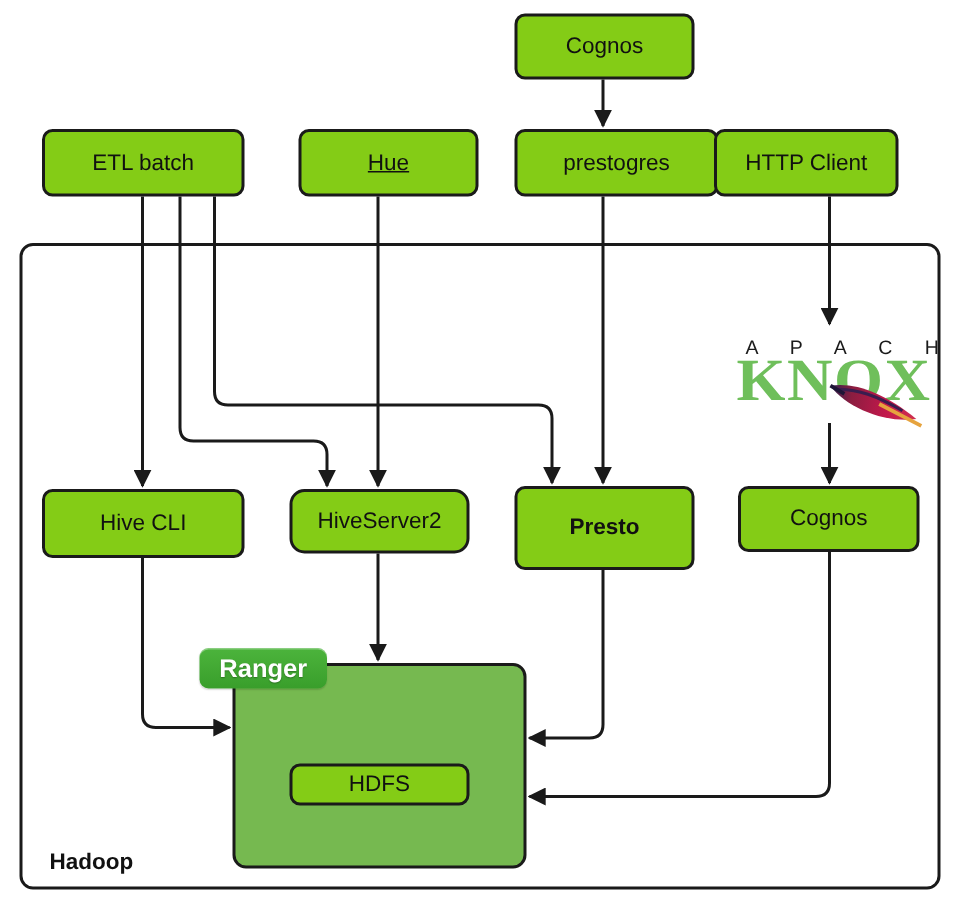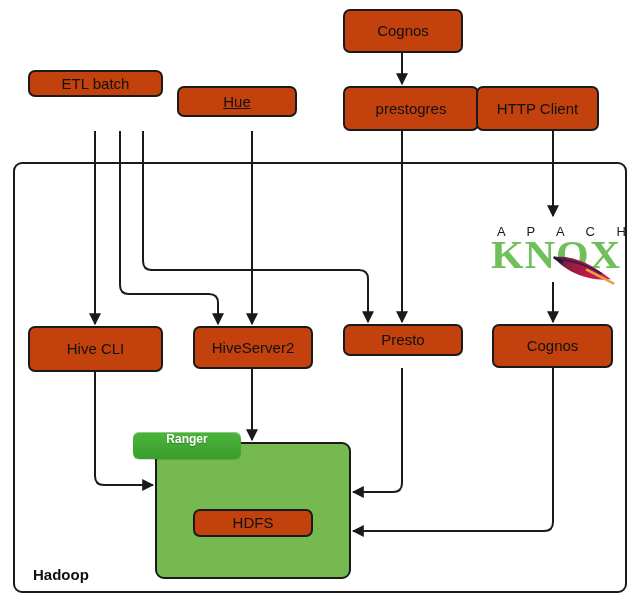--- a/index.html
+++ b/index.html
@@ -14,38 +14,38 @@
 
   
   #green-zone{position:absolute;left:155px;top:442px;width:196px;height:137px;
          background:var(--green-box,#76b950);border:2px solid var(--line,#1a1a1a);border-radius:9px;}
 
   
   #edges{position:absolute;left:0;top:0;width:640px;height:603px;pointer-events:none;}
   .edge{fill:none;stroke:var(--line,#1a1a1a);stroke-width:2;}
 
   
-  .node{position:absolute;background:#c2410c;border:2px solid var(--line,#1a1a1a);border-radius:7px;
+  .node{position:absolute;background:#84cc16;border:2px solid var(--line,#1a1a1a);border-radius:7px;
         display:flex;flex-direction:column;align-items:center;justify-content:center;
         font-size:15px;line-height:1.3;text-align:right;}
   .node-cognos      {left:343px;top:9px;  width:120px;height:44px;}
-  .node-etl-batch   {left:28px; top:70px; width:135px;height:27px;}
-  .node-hue         {left:177px;top:86px; width:120px;height:31px;text-decoration:underline;}
+  .node-etl-batch   {left:28px; top:86px; width:135px;height:45px;}
+  .node-hue         {left:199px;top:86px; width:120px;height:45px;text-decoration:underline;}
   .node-prestogres  {left:343px;top:86px; width:136px;height:45px;}
   .node-http-client {left:476px;top:86px; width:123px;height:45px;}
   .node-hadoop-cli  {left:28px; top:326px;width:135px;height:46px;}
-  .node-hiveserver2 {left:193px;top:326px;width:120px;height:43px;}
-  .node-presto      {left:343px;top:324px;width:120px;height:32px;}
+  .node-hiveserver2 {left:193px;top:326px;width:120px;height:43px;border-radius:10px;}
+  .node-presto      {left:343px;top:324px;width:120px;height:56px;font-weight:bold;}
   .node-webhdfs     {left:492px;top:324px;width:121px;height:44px;}
   .node-hdfs        {left:193px;top:509px;width:120px;height:28px;}
 
   
-  #ranger-badge{position:absolute;left:133px;top:432px;width:108px;height:27px;border-radius:6px;
+  #ranger-badge{position:absolute;left:133px;top:432px;width:85px;height:27px;border-radius:6px;
         background:linear-gradient(to bottom,var(--ranger-top,#4cb43c),var(--ranger-bottom,#399e2b));
-        color:#fff;font-weight:bold;font-size:12px;display:flex;align-items:flex-start;justify-content:center;
+        color:#fff;font-weight:bold;font-size:17px;display:flex;align-items:center;justify-content:center;
         box-shadow:inset 0 1px 0 rgba(255,255,255,.35), 0 1px 1px rgba(0,0,0,.15);
         text-shadow:0 1px 1px rgba(0,0,0,.3);}
 
   
   #knox-logo{position:absolute;left:488px;top:224px;width:136px;text-align:center;}
   #knox-top{font-size:13px;letter-spacing:9px;padding-left:9px;color:#1a1a1a;white-space:nowrap;}
   #knox-main{font-family:"Liberation Serif",serif;font-weight:bold;font-size:42px;line-height:0.80;
         letter-spacing:1px;color:var(--knox-green,#6fbf5b);transform:scaleY(0.95);transform-origin:top;}
   #knox-feather{position:absolute;left:62px;top:33px;transform:rotate(9deg);}
 </style>

